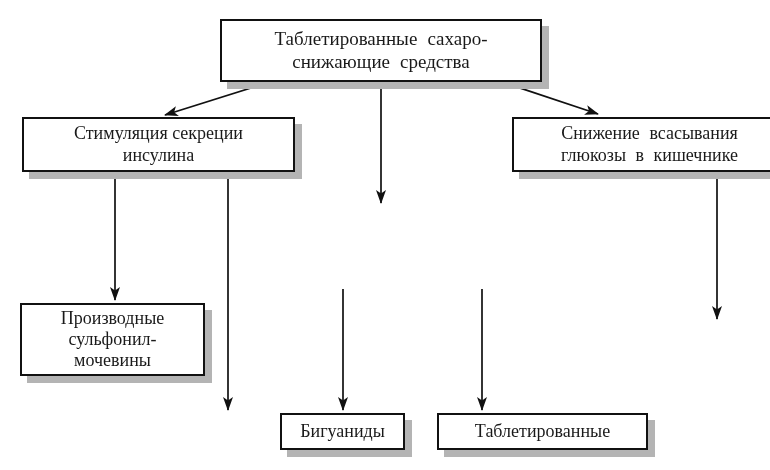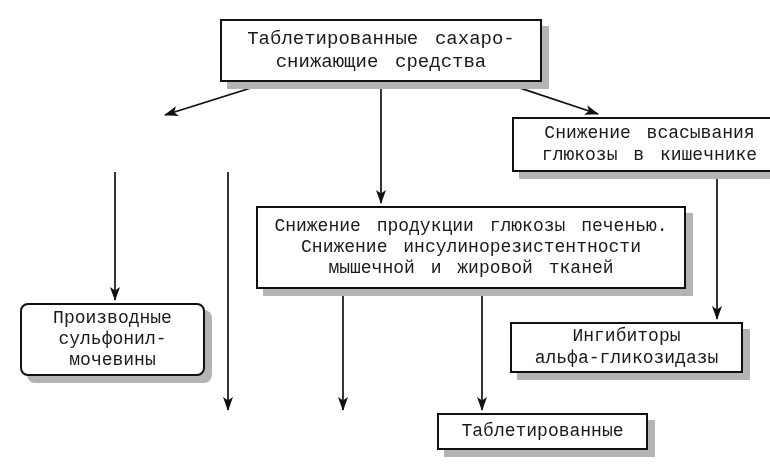--- a/index.html
+++ b/index.html
@@ -8,21 +8,21 @@
     --box-border:#111111;
     --shadow:#b4b4b4;
     --text:#1a1a1a;
     --arrow:#111111;
   }
   html,body{margin:0;padding:0;background:var(--background);}
   .stage{
     position:relative;
     width:770px;height:470px;
     background:var(--background);
-    font-family:Liberation Mono, monospace;
+    font-family:Liberation Serif, serif;
     color:var(--text);
     overflow:hidden;
   }
   .edges{position:absolute;left:0;top:0;width:770px;height:470px;z-index:1;}
   .edges line{stroke:var(--arrow);stroke-width:1.7;}
   .edges marker path{fill:var(--arrow);}
   .node{
     position:absolute;z-index:2;
     box-sizing:border-box;
     background:var(--box-bg);
@@ -32,21 +32,21 @@
     text-align:center;
     font-size:18px;line-height:1.18;
     padding:1px 2px;
   }
   .node .label{white-space:pre-line;}
   .ws .label{word-spacing:0.28em;}
   .n-root              {left:220px;top:19px; width:322px;height:63px;font-size:19px;}
   .n-insulin           {left:22px; top:117px;width:273px;height:55px;}
   .n-absorption        {left:472px;top:117px;width:275px;height:55px;margin-left:40px;}
   .n-liver             {left:256px;top:206px;width:430px;height:83px;}
-  .n-sulfonylurea      {left:20px; top:303px;width:185px;height:73px;border-radius:8px;}
+  .n-sulfonylurea      {left:20px; top:303px;width:185px;height:73px;}
   .n-alpha-inhibitors  {left:510px;top:322px;width:233px;height:51px;}
   .n-meglitinides      {left:82px; top:413px;width:168px;height:37px;}
   .n-biguanides        {left:280px;top:413px;width:125px;height:37px;}
   .n-thiazolidinediones{left:437px;top:413px;width:211px;height:37px;}
 </style>
 </head>
 <body>
 
 <div class="stage">
 
@@ -64,42 +64,40 @@
     <line x1="343" y1="289" x2="343" y2="410" marker-end="url(#arrow)"></line>
     <line x1="482" y1="289" x2="482" y2="410" marker-end="url(#arrow)"></line>
     <line x1="717" y1="172" x2="717" y2="319" marker-end="url(#arrow)"></line>
   </svg>
 
   <div class="node n-root ws">
     <span class="label">Таблетированные сахаро-
 снижающие средства</span>
   </div>
 
+  <div class="node n-insulin">
+    <span class="label">Стимуляция секреции
+инсулина</span>
+  </div>
 
   <div class="node n-absorption ws">
     <span class="label">Снижение всасывания
 глюкозы в кишечнике</span>
   </div>
 
-  <div class="node n-liver ws">
-    <span class="label">Снижение продукции глюкозы печенью.
-Снижение инсулинорезистентности
-мышечной и жировой тканей</span>
-  </div>
 
   <div class="node n-sulfonylurea">
     <span class="label">Производные
 сульфонил-
 мочевины</span>
   </div>
 
-  <div class="node n-alpha-inhibitors">
-    <span class="label">Ингибиторы
-альфа-гликозидазы</span>
-  </div>
 
 
+  <div class="node n-biguanides">
+    <span class="label">Бигуаниды</span>
+  </div>
 
   <div class="node n-thiazolidinediones">
     <span class="label">Таблетированные</span>
   </div>
 
 </div>
 
 </body></html>

